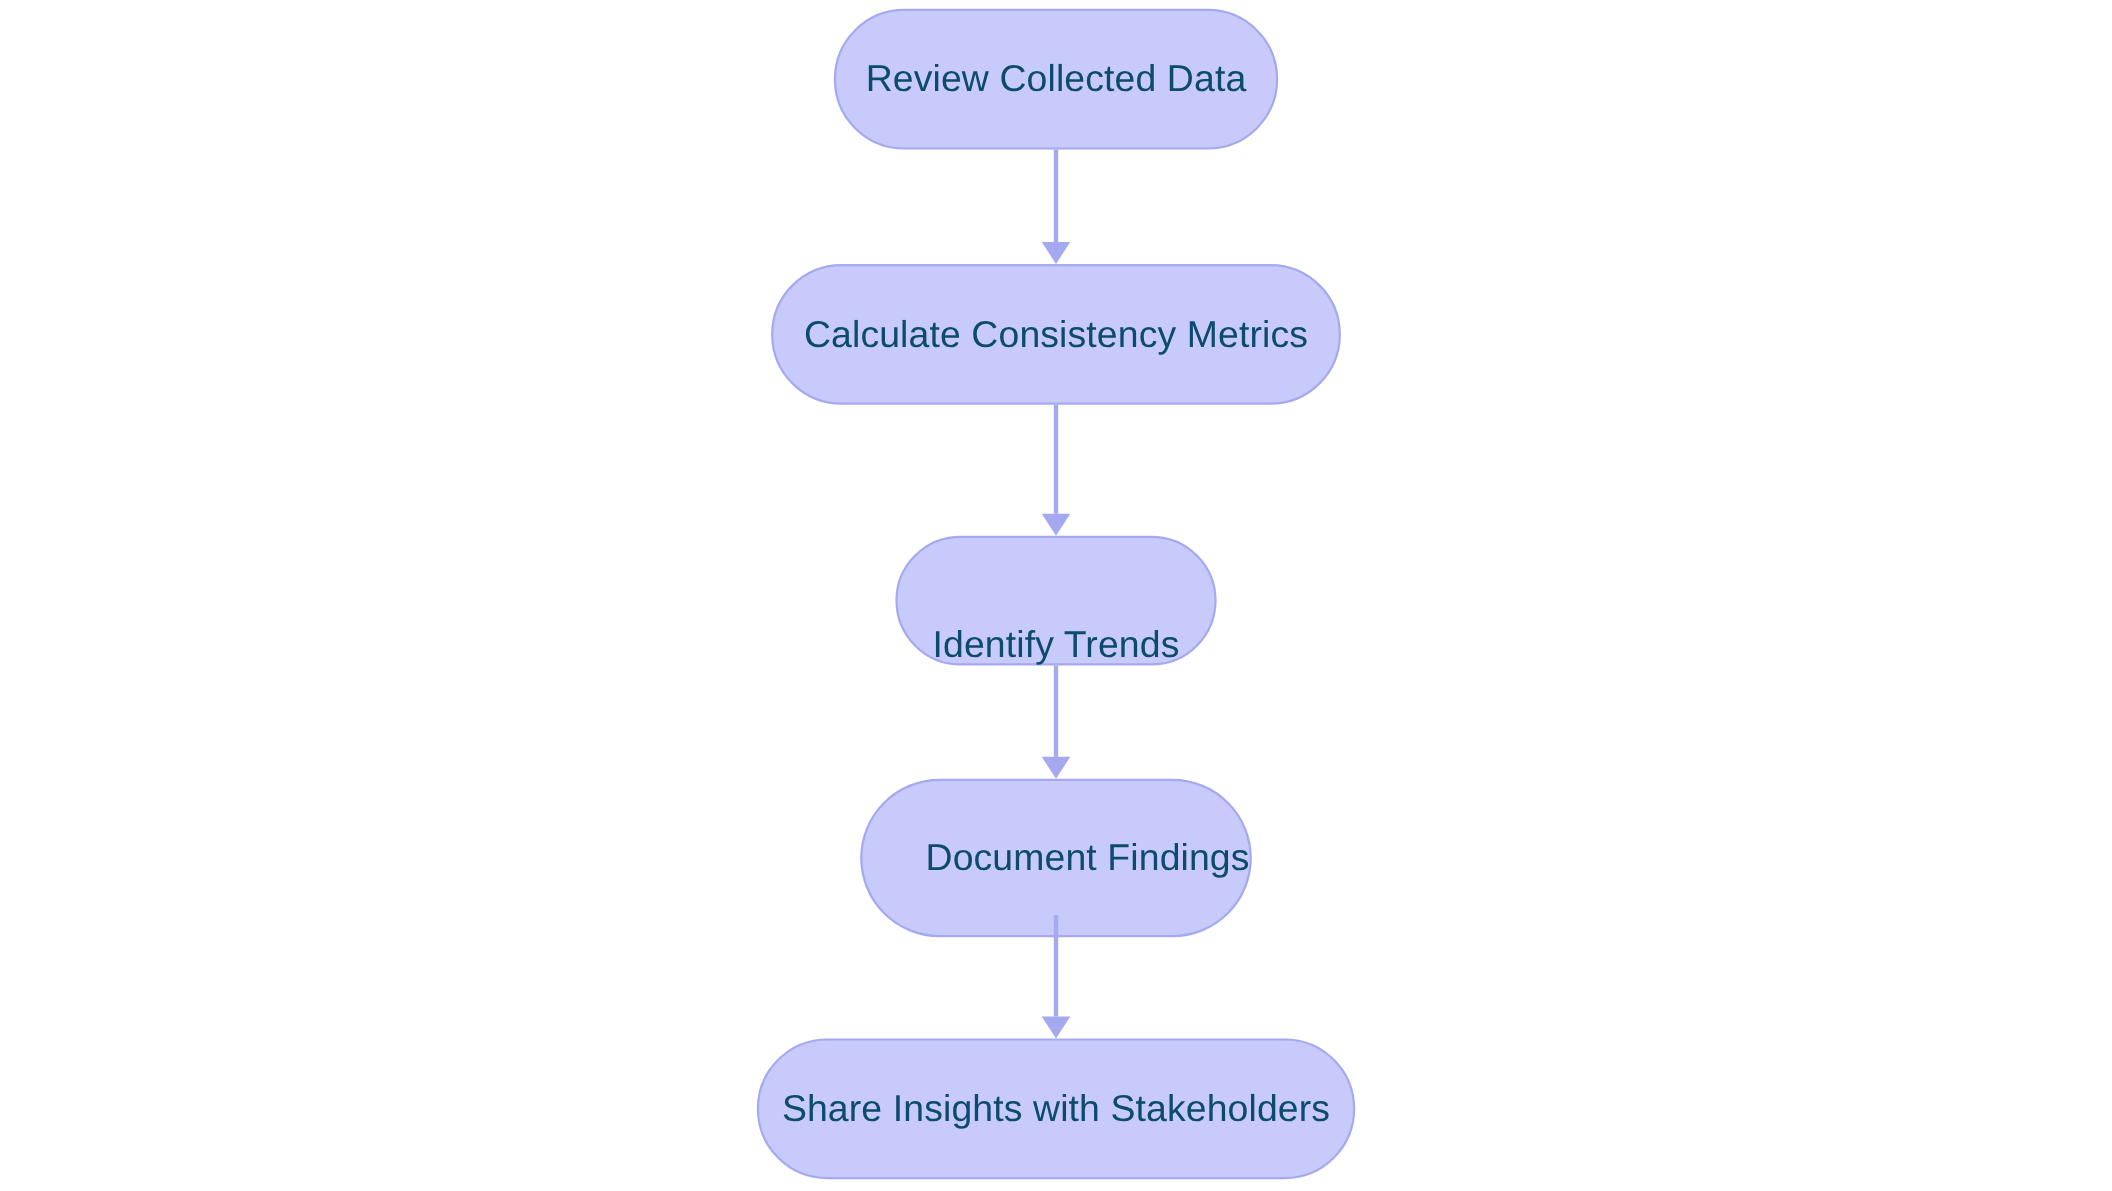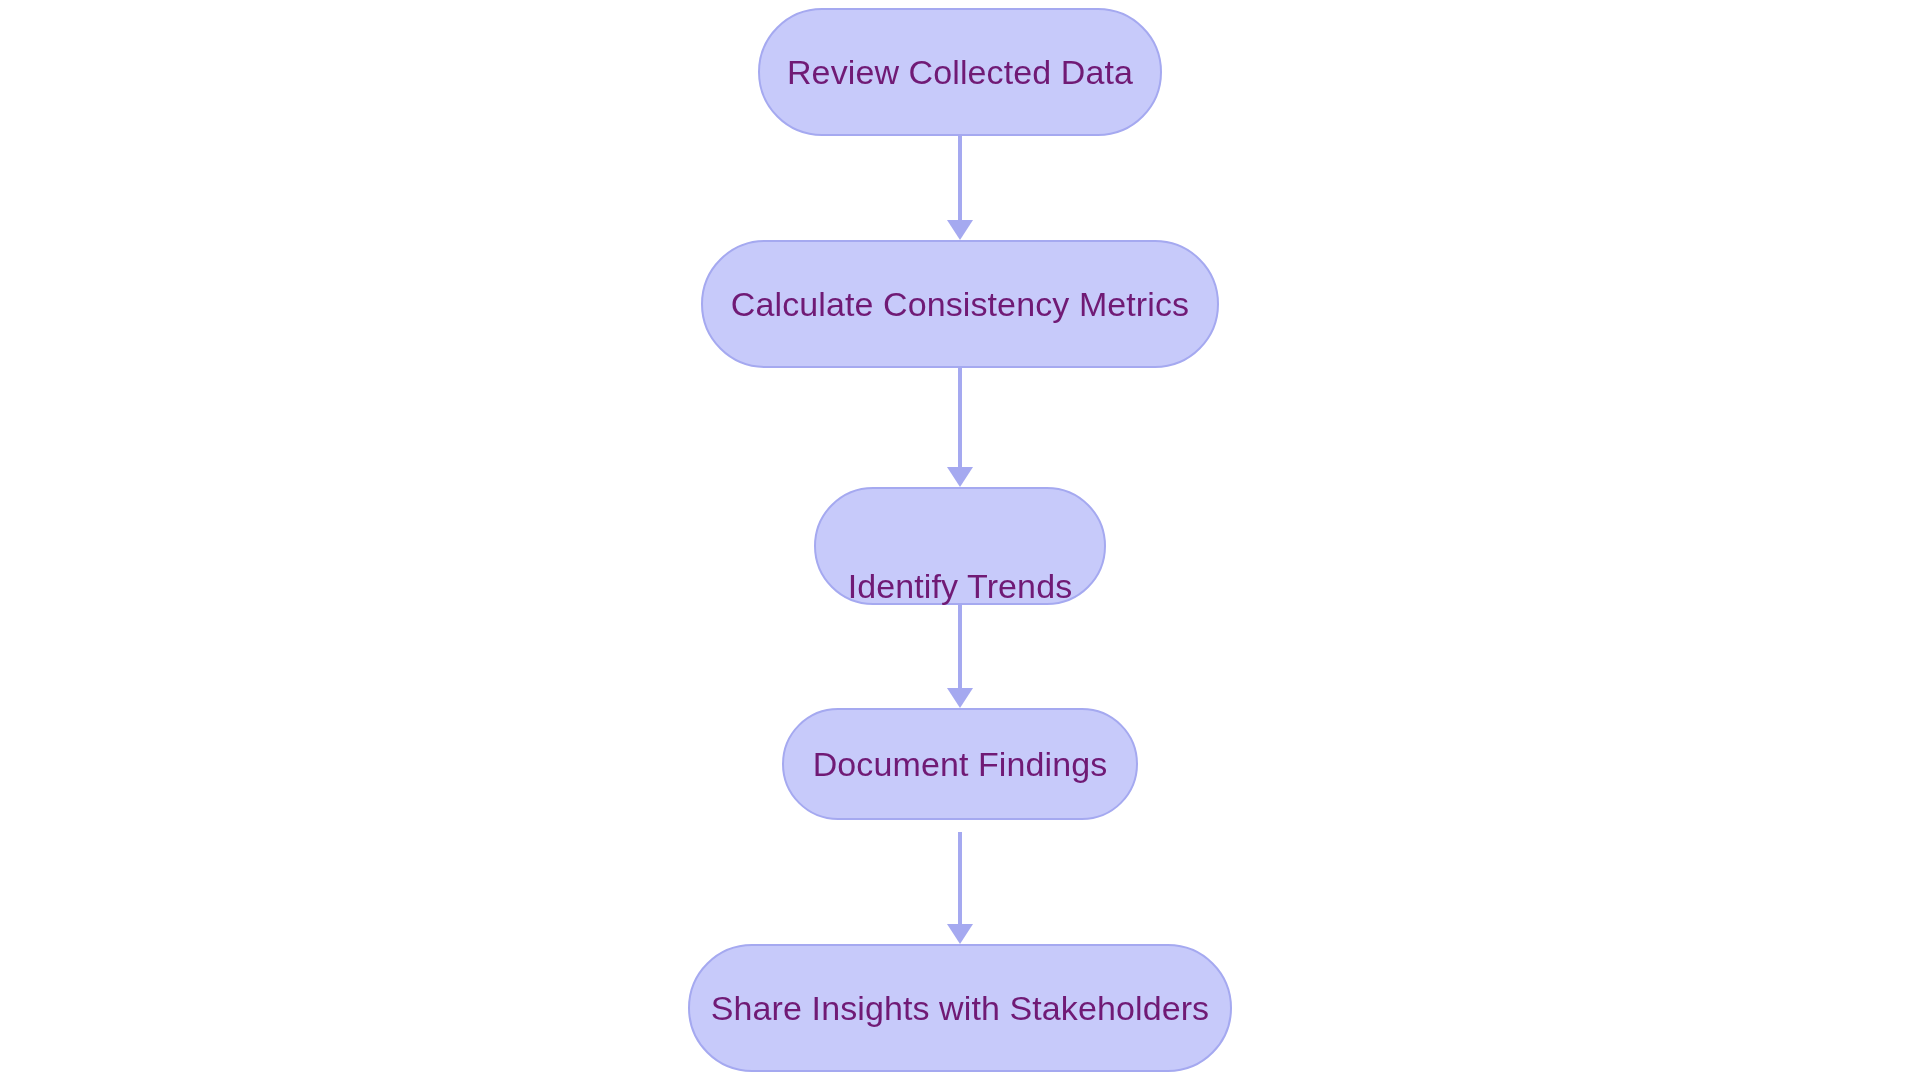--- a/index.html
+++ b/index.html
@@ -30,33 +30,33 @@
     align-items: center;
     justify-content: center;
     background: #c7cafa;
     border: 2px solid #a5a9f0;
     border-radius: 999px;
     height: 128px;
     transform: translateX(-50%);
     left: 960px;
   }
   .node-label {
-    color: #701a75;
+    color: #0c4a6e;
     font-size: 34px;
     font-weight: 400;
     letter-spacing: 0.1px;
     line-height: 1;
     white-space: nowrap;
     font-family: "Liberation Sans", "DejaVu Sans", sans-serif;
   }
 
   #node-1 { top: 8px;   width: 404px; }
   #node-2 { top: 240px; width: 518px; justify-content: center; }
   #node-3 { top: 487px; width: 292px; height: 118px; align-items: flex-end; }
-  #node-4 { top: 708px; width: 356px; height: 112px; }
+  #node-4 { top: 708px; width: 356px; height: 144px; justify-content: flex-end; }
   #node-5 { top: 944px; width: 544px; }
 
   
   .connector {
     position: absolute;
     left: 960px;
     transform: translateX(-50%);
     width: 30px;
   }
   .connector .edge-line {

